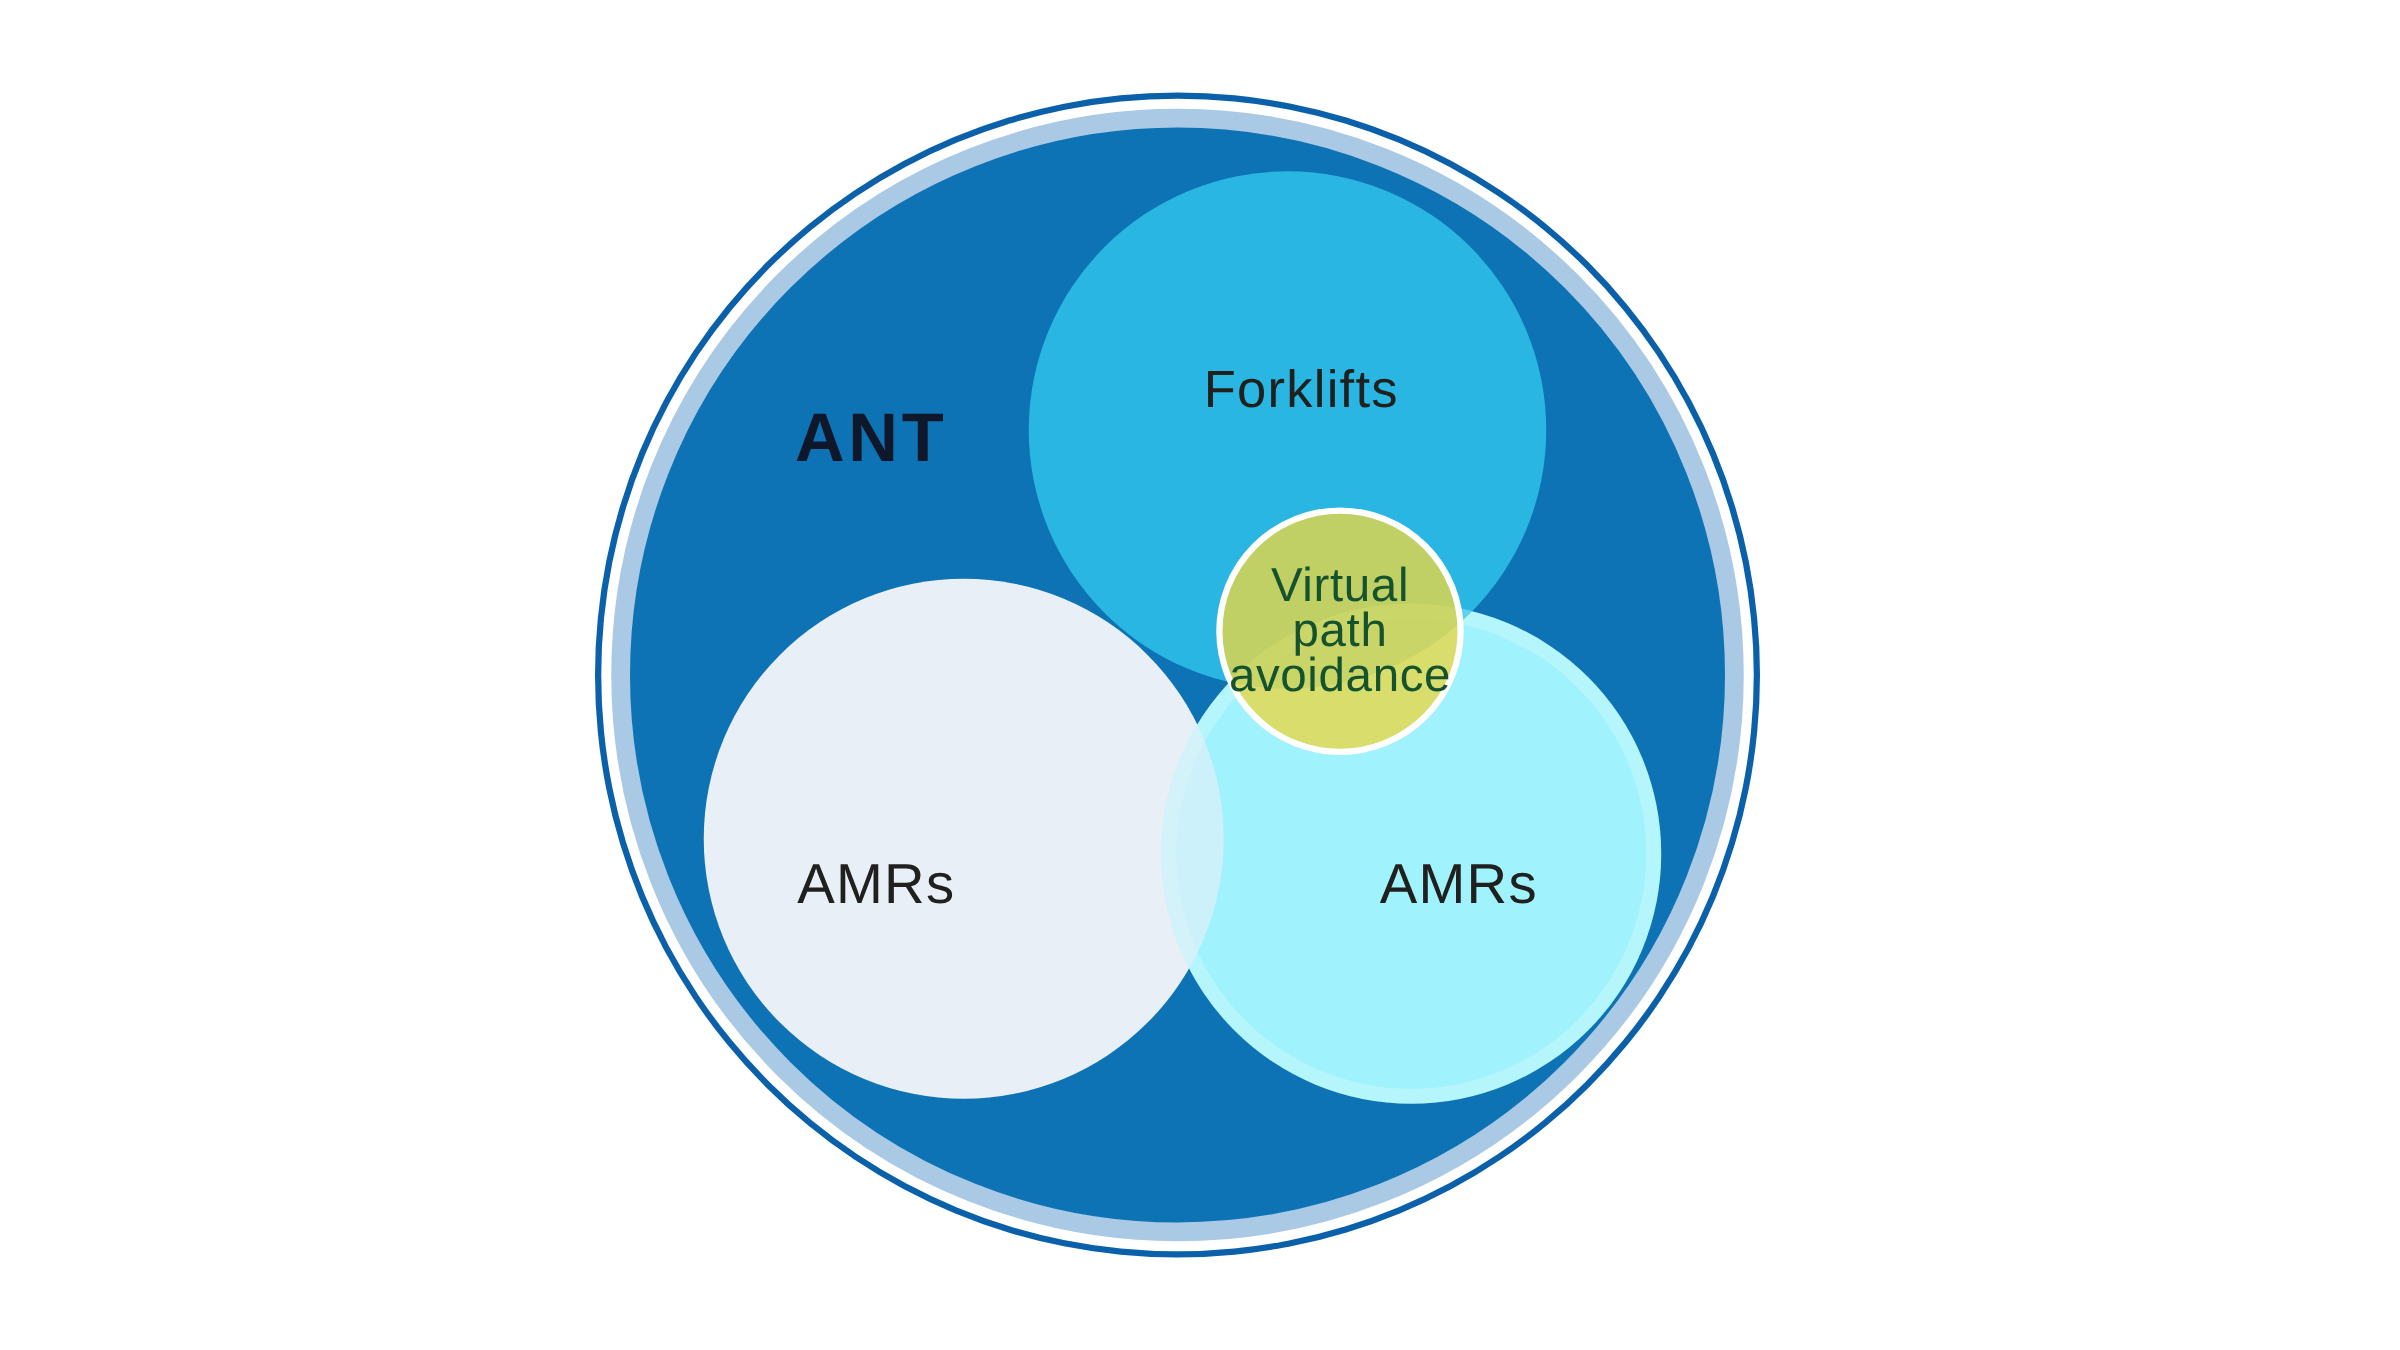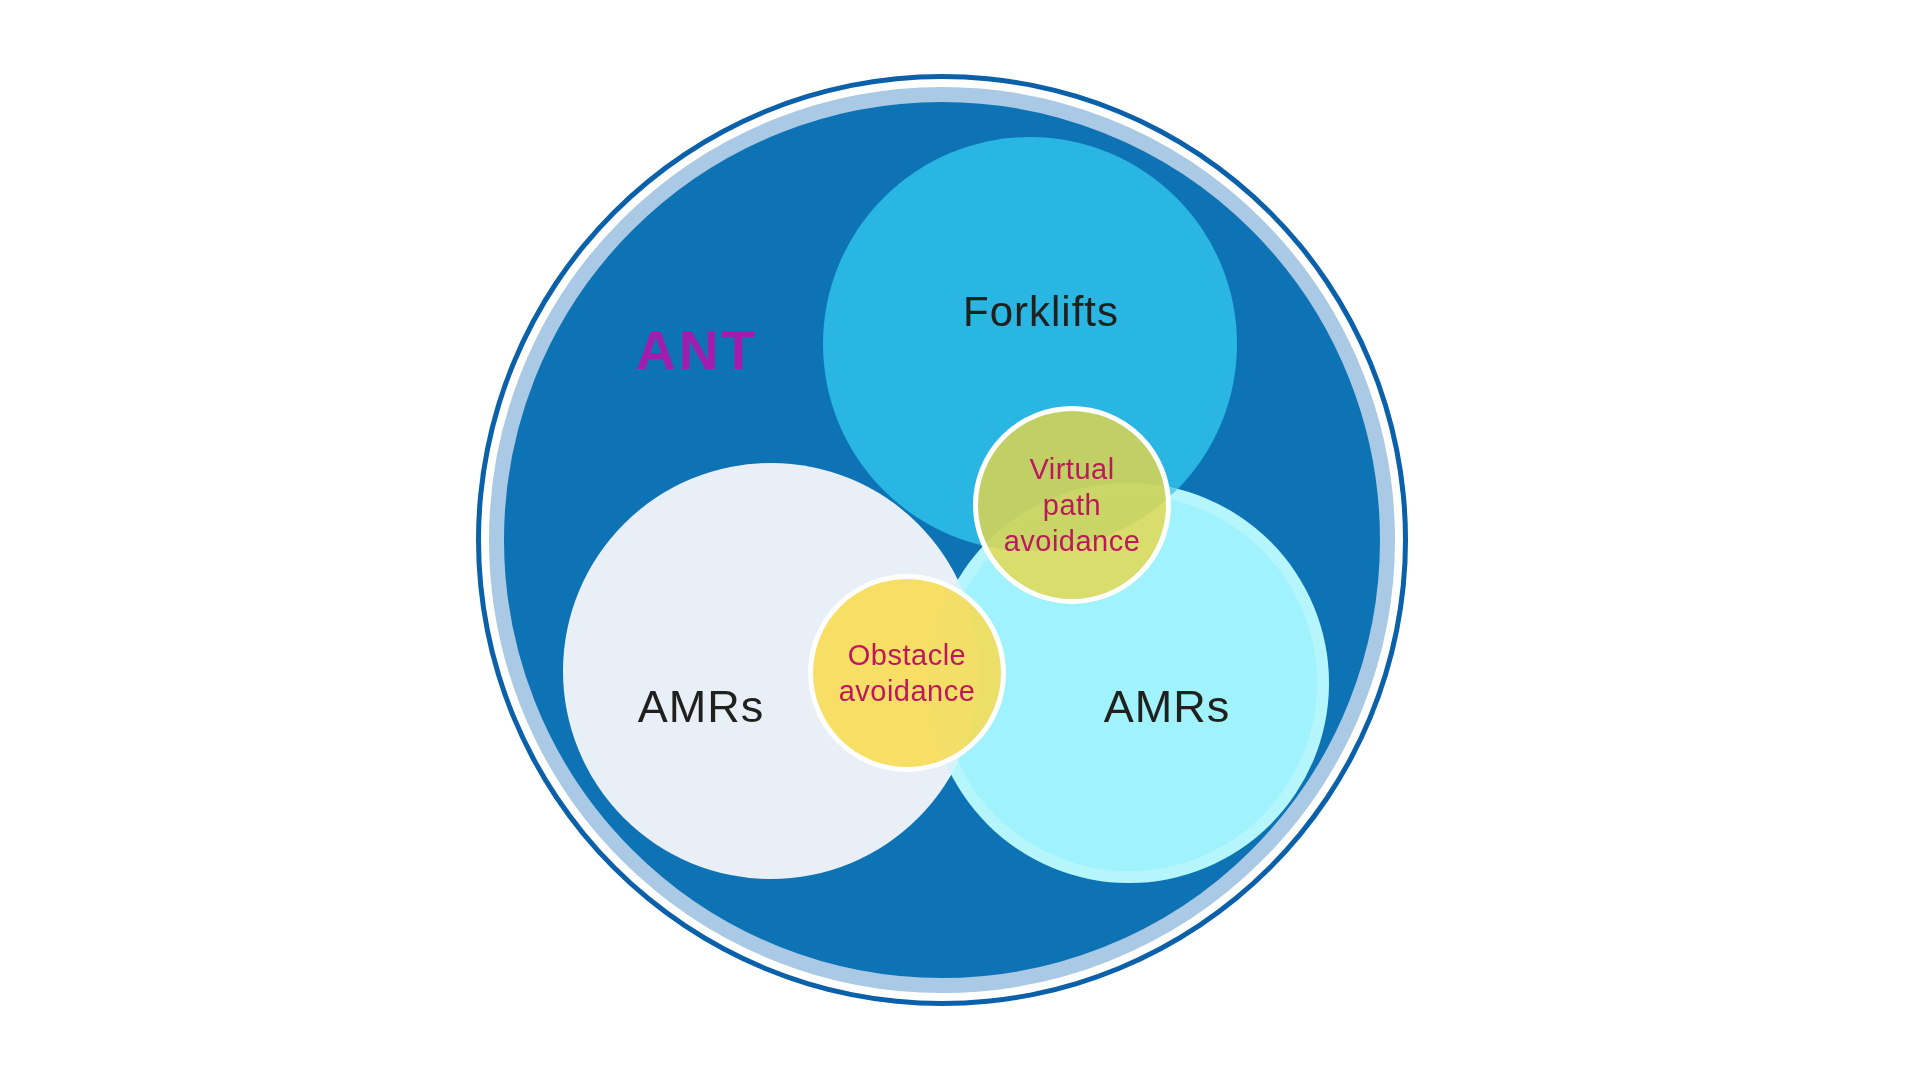--- a/index.html
+++ b/index.html
@@ -47,38 +47,38 @@
     border-radius: 50%;
     border: 5px solid #ffffff;
     display: flex;
     align-items: center;
     justify-content: center;
     text-align: center;
   }
   .small-virtual  { left: 973px; top: 406px; width: 198px; height: 198px; background: rgba(230,215,70,0.8); }
   .small-obstacle { left: 808px; top: 574px; width: 198px; height: 198px; background: rgba(249,219,74,0.84); }
   .small-label {
-    font-size: 29px;
+    font-size: 38px;
     line-height: 36px;
-    color: #be185d;
+    color: #14532d;
     letter-spacing: 0.5px;
   }
   .small-label span { display: block; }
 
   
   .set-label {
     position: absolute;
     transform: translate(-50%, -50%);
     color: #20201e;
     text-align: center;
     white-space: nowrap;
   }
   .label-ant {
     left: 697px; top: 350px;
-    color: #a21caf;
+    color: #0f172a;
     font-size: 55px;
     font-weight: bold;
     letter-spacing: 3px;
   }
   .label-forklifts {
     left: 1041px; top: 311px;
     font-size: 42px;
     line-height: 55px;
     letter-spacing: 1px;
   }
@@ -103,26 +103,20 @@
   </div>
 
   <div class="small-circle small-virtual">
     <div class="small-label">
       <span>Virtual</span>
       <span>path</span>
       <span>avoidance</span>
     </div>
   </div>
 
-  <div class="small-circle small-obstacle">
-    <div class="small-label">
-      <span>Obstacle</span>
-      <span>avoidance</span>
-    </div>
-  </div>
 
   <div class="set-label label-ant">ANT</div>
 
   <div class="set-label label-forklifts">
     <span>Forklifts</span>
   </div>
 
   <div class="set-label label-amrs">AMRs</div>
   <div class="set-label label-agvs">AMRs</div>
 

